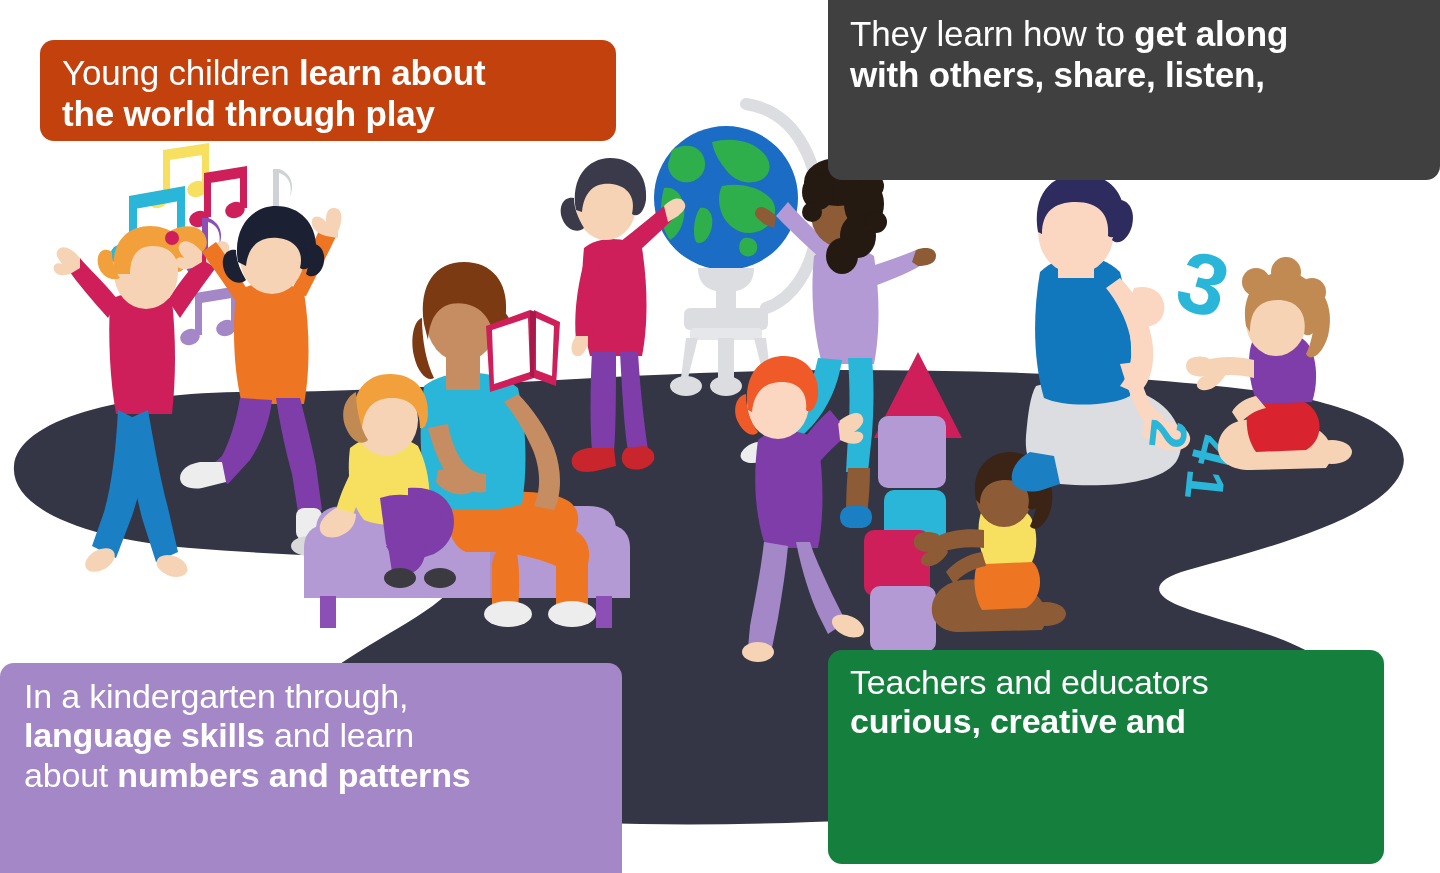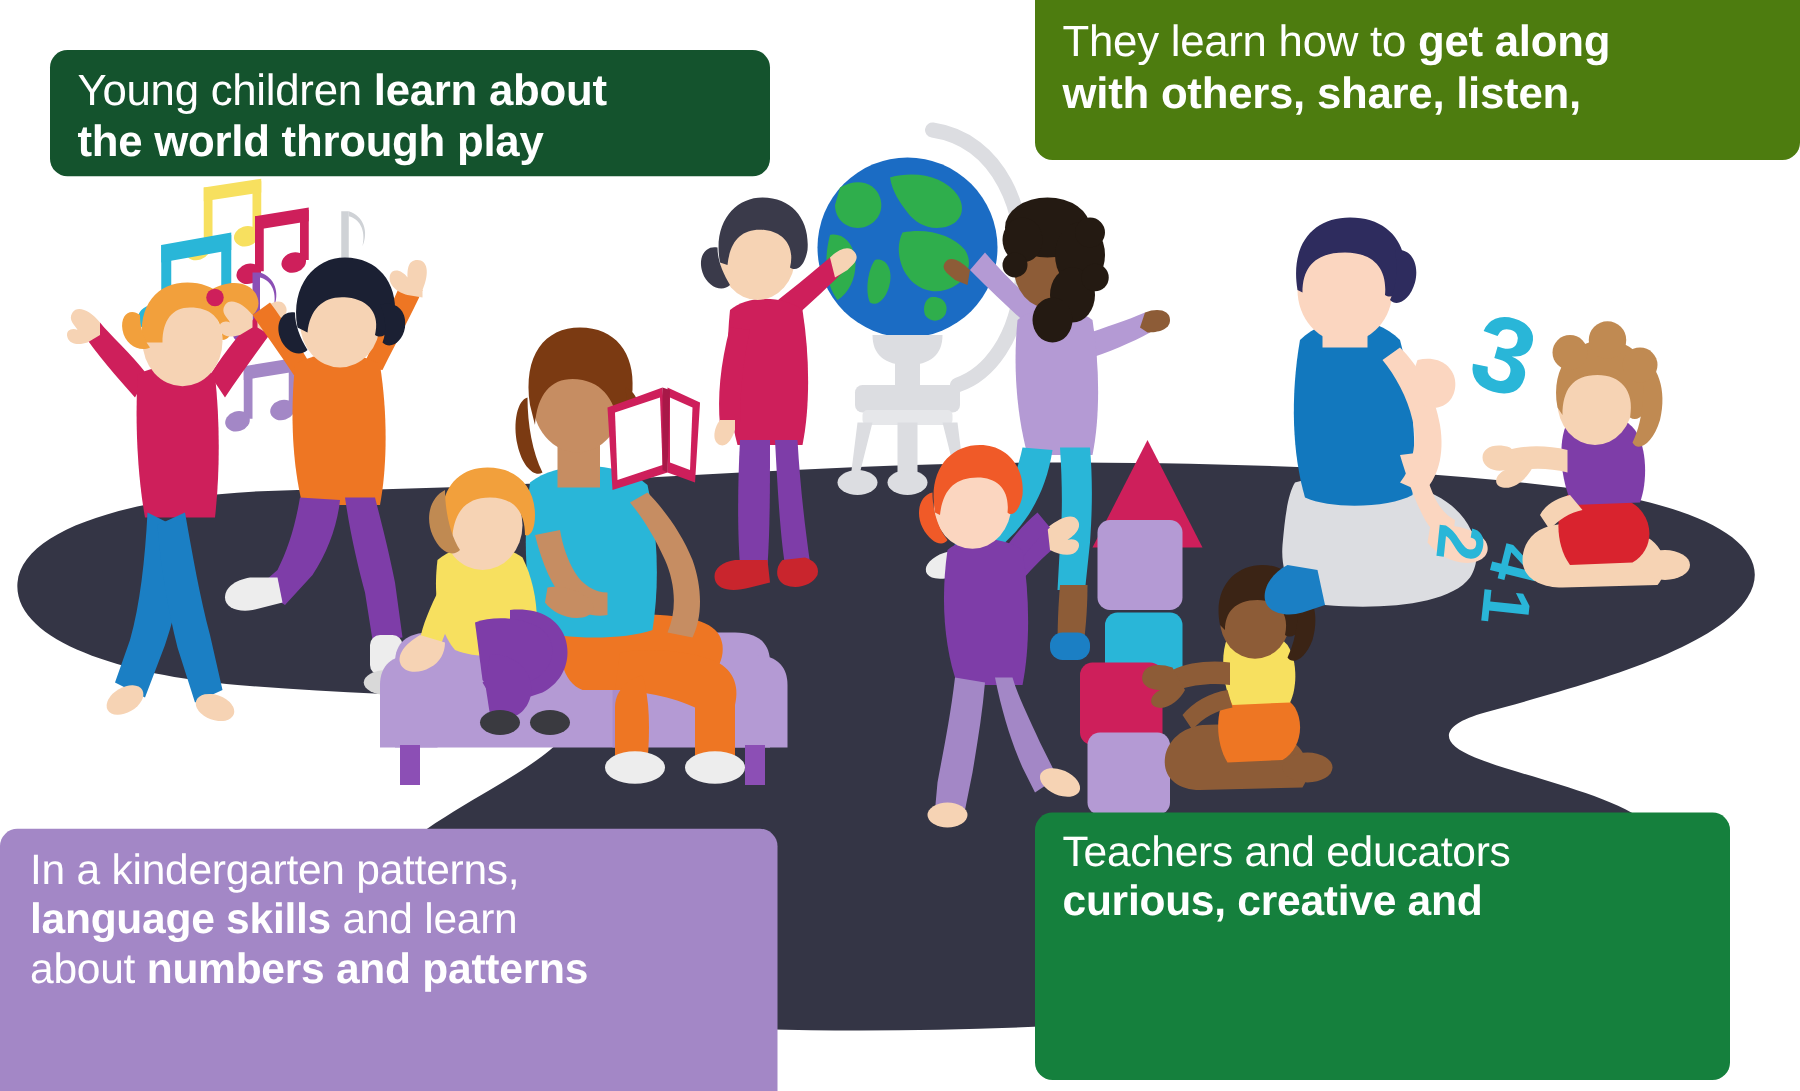--- a/index.html
+++ b/index.html
@@ -42,28 +42,28 @@
   .callout b {
     font-weight: 700;
   }
   .callout .light {
     font-weight: 400;
   }
 
   #callout-orange {
     left: 40px;  top: 40px;
     width: 576px; height: 101px;
-    background: #14532d;
+    background: #c2410c;
     padding: 13px 20px 0 22px;
     font-size: 35px;
   }
   #callout-pink {
     left: 828px; top: 0px;
-    width: 612px; height: 128px;
-    background: #4d7c0f;
+    width: 612px; height: 180px;
+    background: #404040;
     border-radius: 0 0 14px 14px;
     padding: 14px 32px 0 22px;
     font-size: 35px;
   }
   #callout-purple {
     left: 0px; top: 663px;
     width: 622px; height: 210px;
     background: #A387C6;
     border-radius: 14px 14px 0 0;
     padding: 14px 16px 0 24px;
@@ -462,21 +462,21 @@
     <span class="ln">
       <span class="light">They learn how to </span><b>get along</b>
     </span>
     <span class="ln">
       <b>with others, share, listen,</b>
     </span>
   </div>
 
   <div class="callout" id="callout-purple">
     <span class="ln">
-      <span class="light">In a kindergarten patterns,</span>
+      <span class="light">In a kindergarten through,</span>
     </span>
     <span class="ln">
       <b>language skills</b><span class="light"> and learn</span>
     </span>
     <span class="ln">
       <span class="light">about </span><b>numbers and patterns</b>
     </span>
   </div>
 
   <div class="callout" id="callout-blue">

